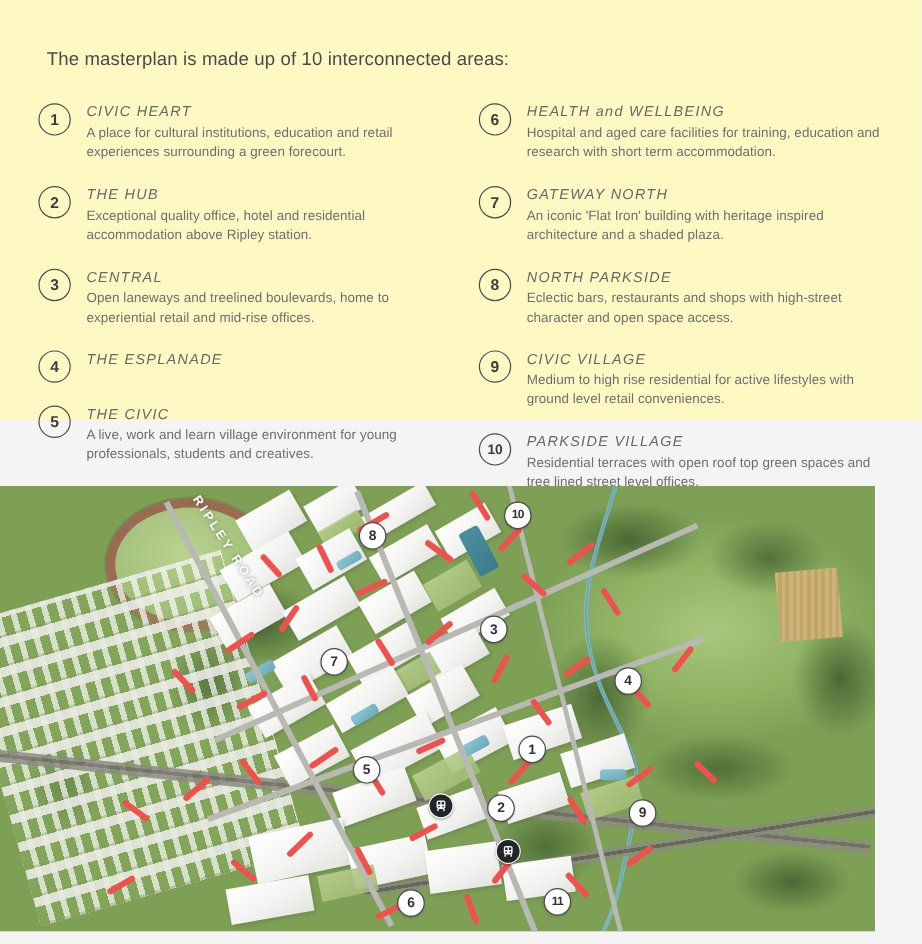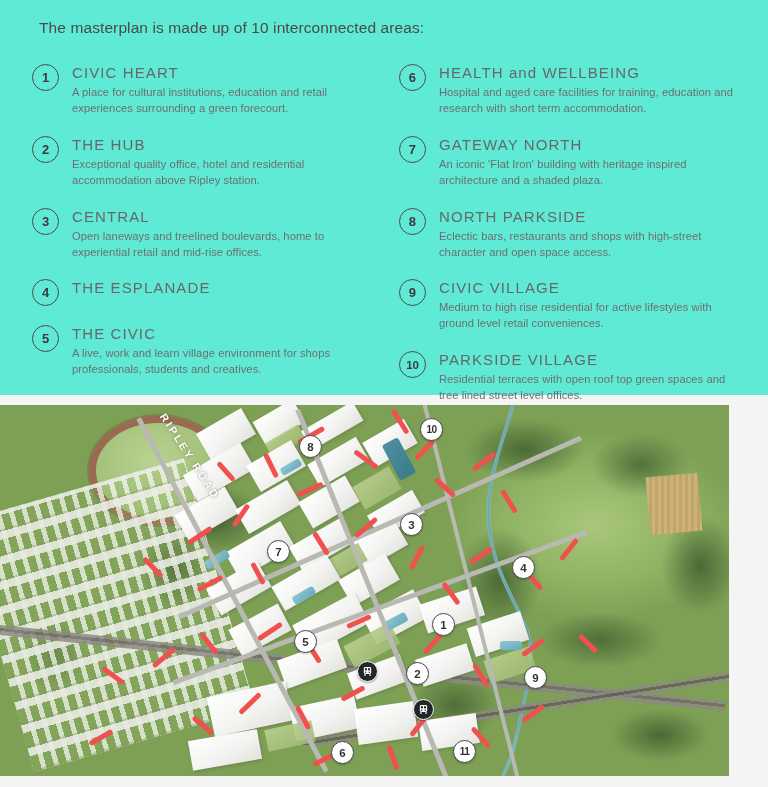--- a/index.html
+++ b/index.html
@@ -12,23 +12,23 @@
 
   body {
     background: #f4f4f4;
     font-family: "Liberation Sans", sans-serif;
     color: #58585a;
     position: relative;
   }
 
   
   .legend-section {
-    padding: 10px 30px 0 32px;
-    height: 395px;
-    background: #5eead4;
+    padding: 32px 30px 0 32px;
+    height: 350px;
+    background: #fef9c3;
   }
 
   .page-heading {
     font-size: 15.5px;
     font-weight: 400;
     color: #4a4a4c;
     letter-spacing: 0.1px;
     margin: 9px 0 26px 7px;
   }
 
@@ -66,26 +66,27 @@
     margin-top: 1px;
   }
   .area-badge.wide { font-size: 11.5px; letter-spacing: -0.3px; }
 
   .area-text {
     padding-left: 13px;
     padding-top: 1px;
   }
 
   .area-title {
-    font-size: 15px;
+    font-size: 12px;
     letter-spacing: 1.1px;
     color: #67676a;
     font-weight: 400;
     margin-bottom: 4px;
     white-space: nowrap;
+    font-style: italic;
   }
 
   .area-desc {
     font-size: 11.2px;
     line-height: 1.42;
     color: #6e6e71;
     letter-spacing: 0.06px;
     max-width: 330px;
   }
   .right .area-desc { max-width: 322px; }
@@ -341,21 +342,21 @@
         <div class="area-badge">4</div>
         <div class="area-text">
           <div class="area-title">THE ESPLANADE</div>
         </div>
       </div>
 
       <div class="area-item">
         <div class="area-badge">5</div>
         <div class="area-text">
           <div class="area-title">THE CIVIC</div>
-          <div class="area-desc">A live, work and learn village environment for shops professionals, students and creatives.</div>
+          <div class="area-desc">A live, work and learn village environment for young professionals, students and creatives.</div>
         </div>
       </div>
 
     </div>
 
     <div class="areas-col right">
 
       <div class="area-item">
         <div class="area-badge">6</div>
         <div class="area-text">

